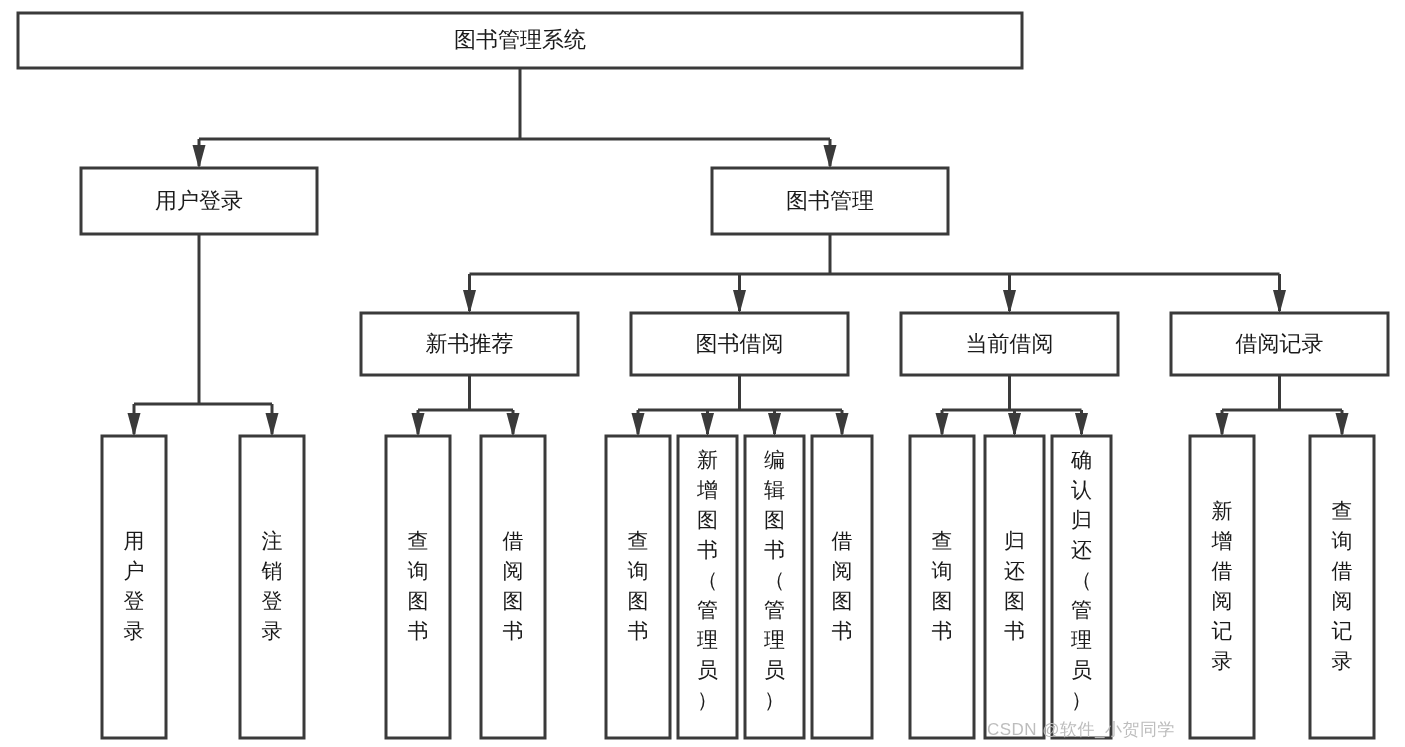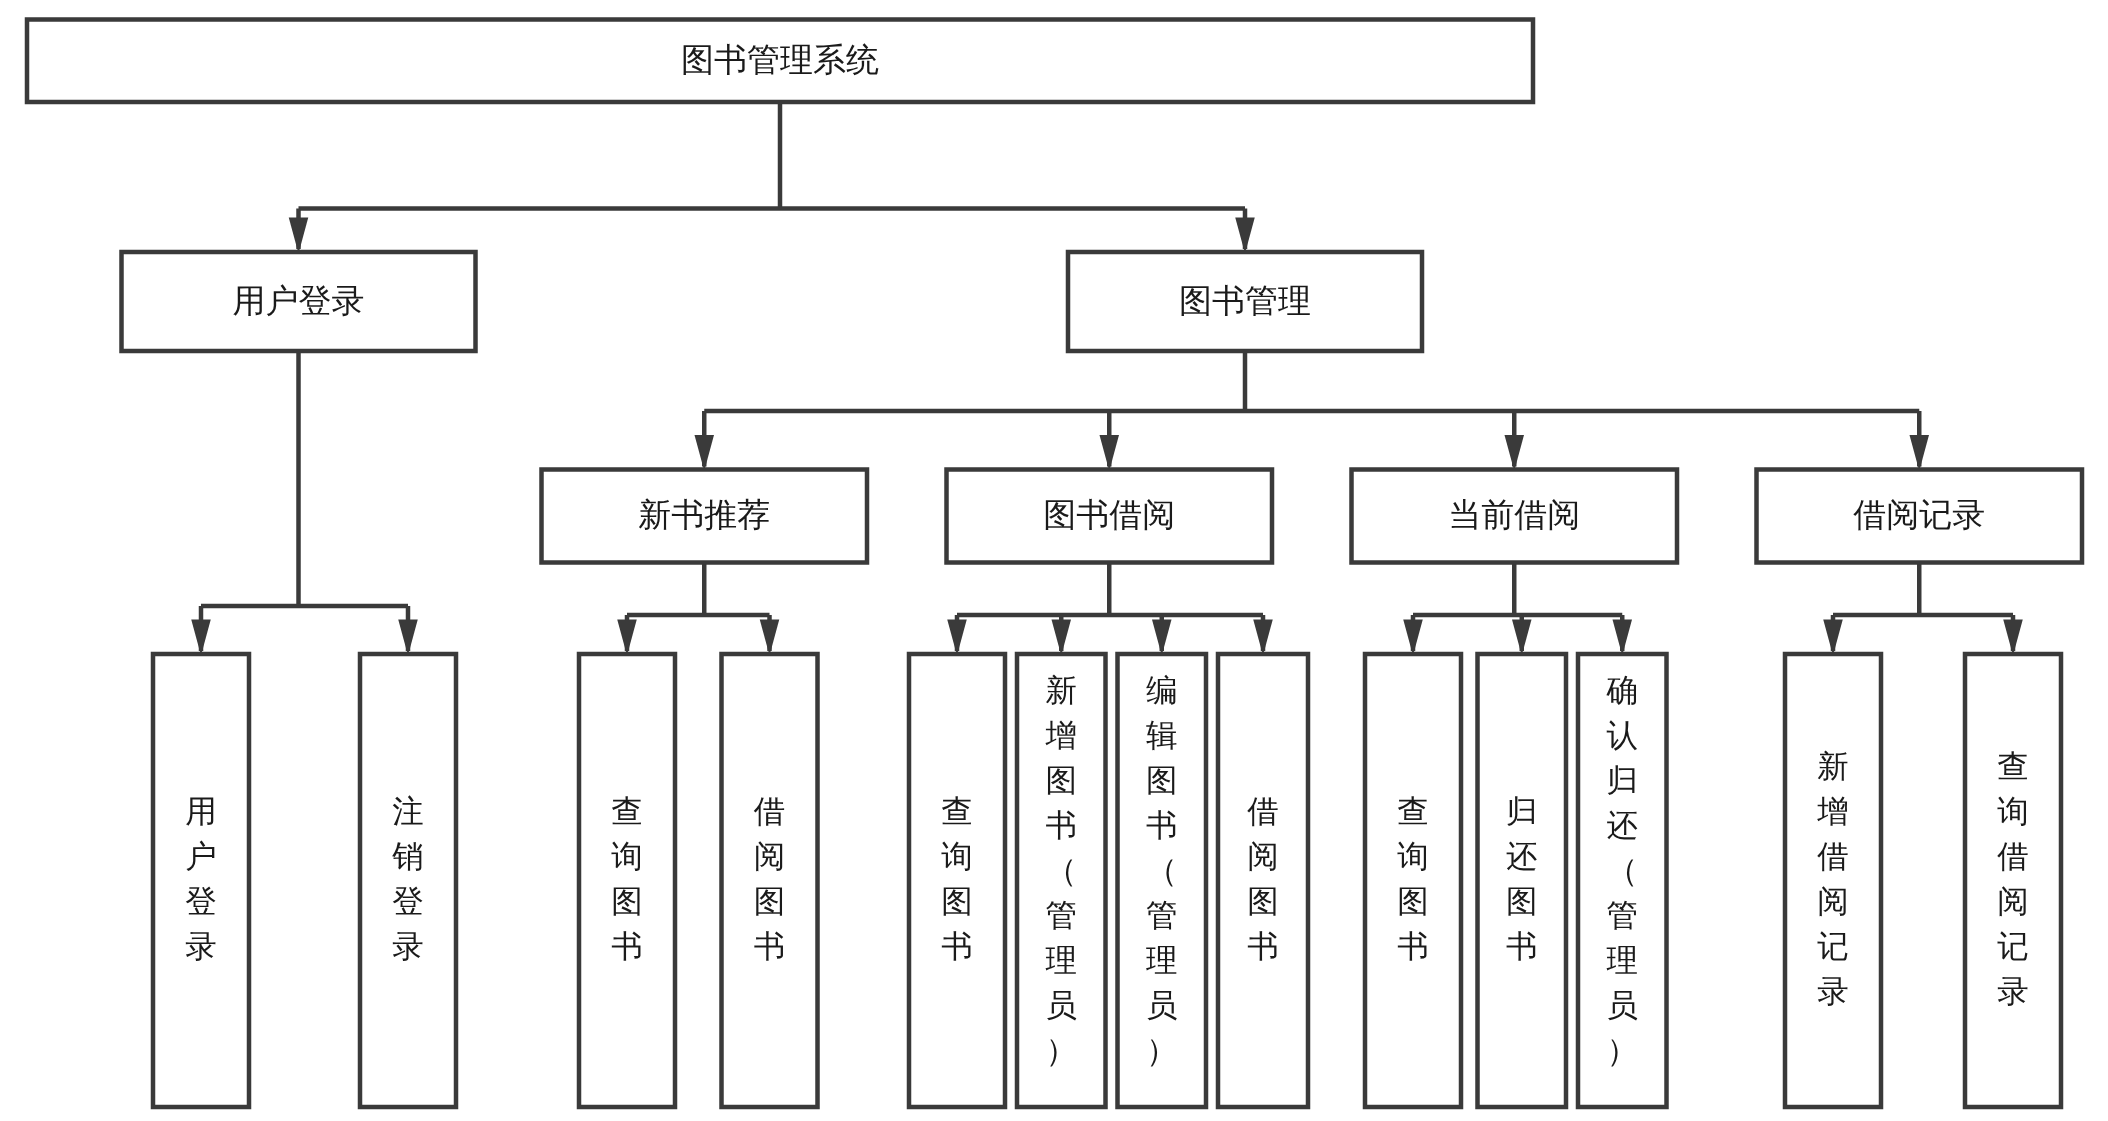--- a/index.html
+++ b/index.html
@@ -163,13 +163,14 @@
         <rect x="985" y="436" width="59" height="302" rx="0" class="node-box"></rect>
         <text x="1014.5" y="548" class="node-label-v"><tspan x="1014.5" dy="0">归</tspan><tspan x="1014.5" dy="30">还</tspan><tspan x="1014.5" dy="30">图</tspan><tspan x="1014.5" dy="30">书</tspan></text>
         <rect x="1052" y="436" width="59" height="302" rx="0" class="node-box"></rect>
         <text x="1081.5" y="467" class="node-label-v"><tspan x="1081.5" dy="0">确</tspan><tspan x="1081.5" dy="30">认</tspan><tspan x="1081.5" dy="30">归</tspan><tspan x="1081.5" dy="30">还</tspan><tspan x="1081.5" dy="30" rotate="0">（</tspan><tspan x="1081.5" dy="30">管</tspan><tspan x="1081.5" dy="30">理</tspan><tspan x="1081.5" dy="30">员</tspan><tspan x="1081.5" dy="30" rotate="0">）</tspan></text>
         <rect x="1190" y="436" width="64" height="302" rx="0" class="node-box"></rect>
         <text x="1222" y="518" class="node-label-v"><tspan x="1222" dy="0">新</tspan><tspan x="1222" dy="30">增</tspan><tspan x="1222" dy="30">借</tspan><tspan x="1222" dy="30">阅</tspan><tspan x="1222" dy="30">记</tspan><tspan x="1222" dy="30">录</tspan></text>
         <rect x="1310" y="436" width="64" height="302" rx="0" class="node-box"></rect>
         <text x="1342" y="518" class="node-label-v"><tspan x="1342" dy="0">查</tspan><tspan x="1342" dy="30">询</tspan><tspan x="1342" dy="30">借</tspan><tspan x="1342" dy="30">阅</tspan><tspan x="1342" dy="30">记</tspan><tspan x="1342" dy="30">录</tspan></text>
       </g>
   </svg>
+  <div class="watermark-text">CSDN @软件_小贺同学</div>
 </div>
 
 </body></html>

